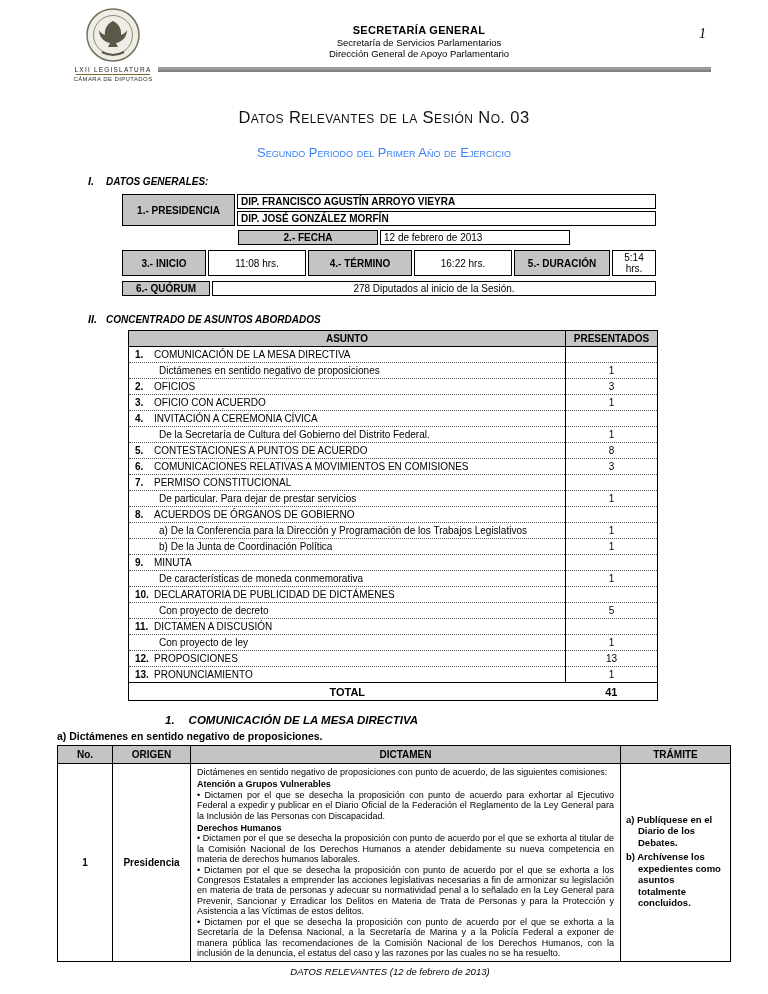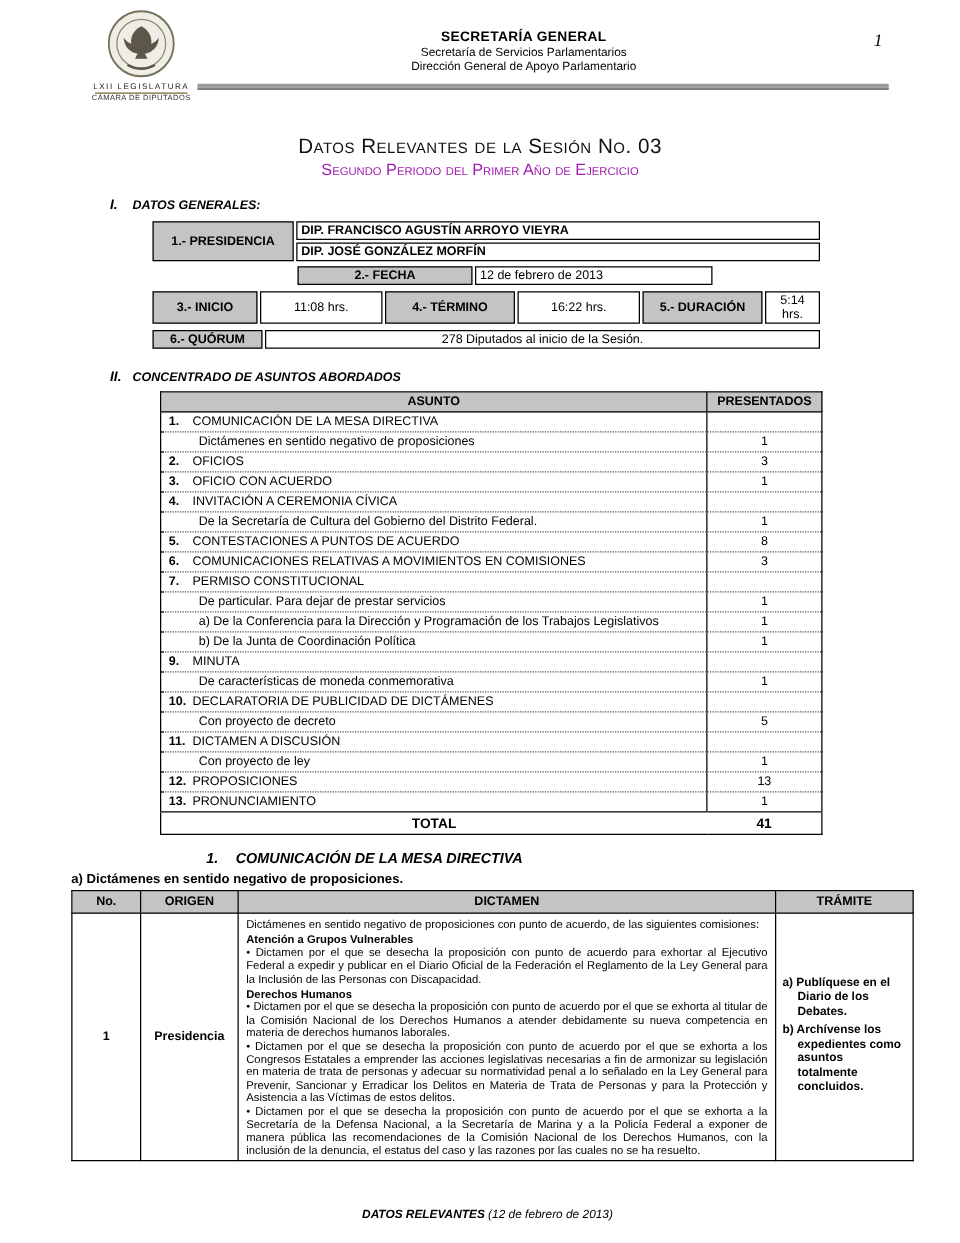--- a/index.html
+++ b/index.html
@@ -18,21 +18,21 @@
   .header-center { position:absolute; left:200px; right:130px; top:24px; text-align:center; }
   .hc1 { font-size:11px; font-weight:bold; letter-spacing:0.3px; }
   .hc2 { font-size:9.5px; margin-top:1px; }
   .hc3 { font-size:9.5px; }
   .page-number { position:absolute; right:62px; top:26px; font-family:"Liberation Serif", serif; font-style:italic; font-size:14px; }
   .header-rule { position:absolute; left:158px; right:57px; top:67px; height:2px; border-top:3px solid #9a9a9a; border-bottom:2px solid #808080; }
 
   
   .doc-title { text-align:center; margin-top:12px; }
   .dt1 { font-variant:small-caps; font-size:16.5px; letter-spacing:0.4px; color:#111; }
-  .dt2 { font-variant:small-caps; font-size:13px; color:#a21caf; margin-top:1px; }
+  .dt2 { font-variant:small-caps; font-size:13px; color:#3b82f6; margin-top:18px; }
 
   
   .sec-head { display:flex; align-items:baseline; margin:15px 0 5px; }
   .sec-num { font-style:italic; font-weight:bold; font-size:11px; width:49px; padding-left:31px; flex:none; }
   .sec-title { font-style:italic; font-weight:bold; font-size:10px; }
 
   
   .gtable { border-collapse:separate; border-spacing:2px; table-layout:fixed; }
   .gtable td { border:1px solid #000; font-size:10px; padding:1px 3px; height:15px; vertical-align:middle; }
   .gray { background:#c4c4c4; font-weight:bold; text-align:center; font-size:9.5px; }
@@ -74,21 +74,21 @@
   .cell-origen { text-align:center; font-weight:bold; font-size:10px; }
   .cell-dictamen { padding:3px 6px; vertical-align:top; }
   .cell-dictamen p { font-size:9px; line-height:10.4px; text-align:justify; }
   .dic-normal { margin-bottom:1px; }
   .dic-bold { font-weight:bold; text-align:left !important; margin-top:2px; }
   .cell-tramite { padding:3px 5px; font-weight:bold; font-size:9.5px; line-height:11.5px; }
   .tram-item { padding-left:12px; text-indent:-12px; margin-bottom:3px; }
 
   
   .footer { position:absolute; left:0; right:0; bottom:17px; text-align:center; font-size:9.5px; font-style:italic; }
-  .footer .fbold { font-weight:bold;margin-left:12px; }
+  .footer .fbold { font-weight:normal;margin-left:12px; }
 </style>
 </head>
 <body>
 
 <div class="page">
 
   <div class="header">
     <div class="logo">
       <svg width="54" height="56" viewBox="0 0 54 56" aria-hidden="true">
         <circle cx="27" cy="27" r="26" fill="#efeee6" stroke="#75705c" stroke-width="1.5"></circle>
@@ -209,20 +209,24 @@
             <td class="a-cell"><span class="a-num">6.</span><span>COMUNICACIONES RELATIVAS A MOVIMIENTOS EN COMISIONES</span></td>
             <td class="a-val">3</td>
           </tr>
           <tr>
             <td class="a-cell"><span class="a-num">7.</span><span>PERMISO CONSTITUCIONAL</span></td>
             <td class="a-val"></td>
           </tr>
           <tr>
             <td class="a-cell sub"><span>De particular. Para dejar de prestar servicios</span></td>
             <td class="a-val">1</td>
+          </tr>
+          <tr>
+            <td class="a-cell"><span class="a-num">8.</span><span>ACUERDOS DE ÓRGANOS DE GOBIERNO</span></td>
+            <td class="a-val"></td>
           </tr>
           <tr>
             <td class="a-cell sub"><span>a) De la Conferencia para la Dirección y Programación de los Trabajos Legislativos</span></td>
             <td class="a-val">1</td>
           </tr>
           <tr>
             <td class="a-cell sub"><span>b) De la Junta de Coordinación Política</span></td>
             <td class="a-val">1</td>
           </tr>
           <tr>

